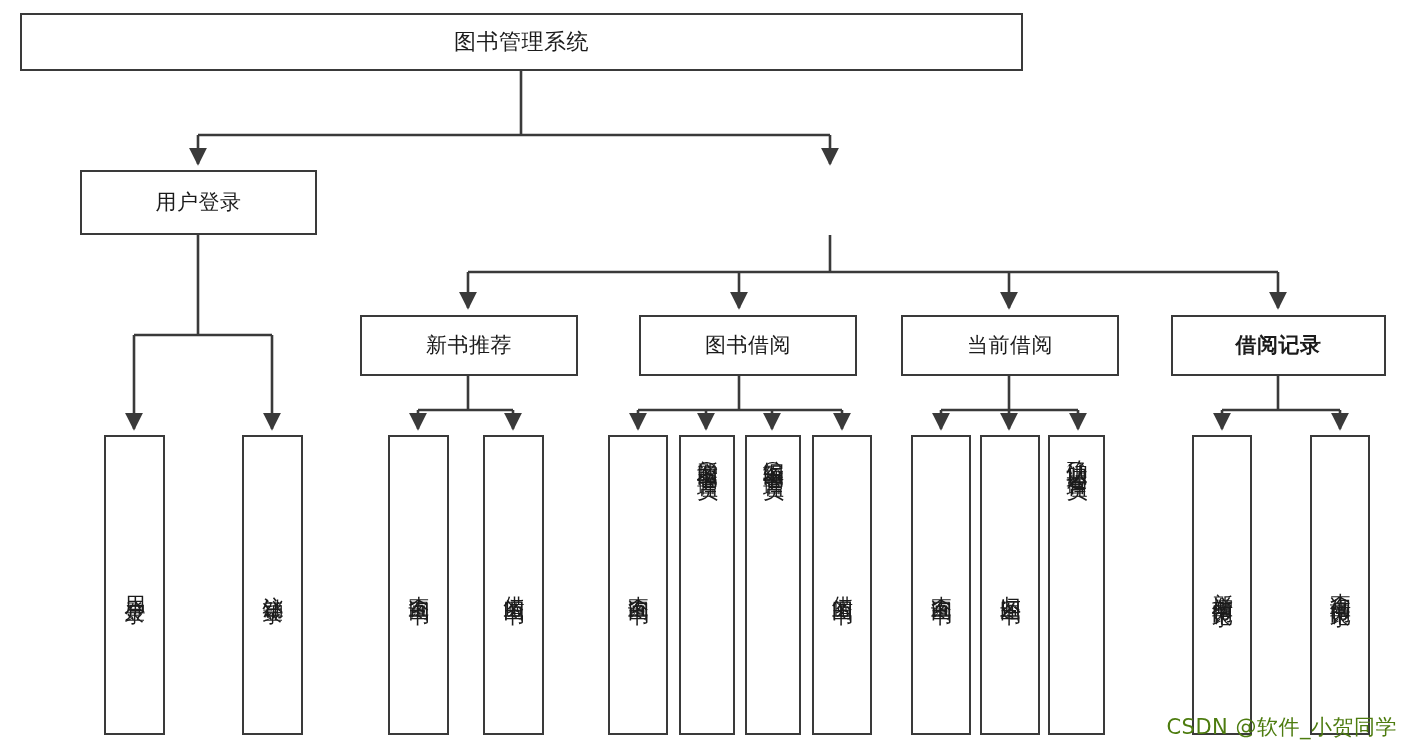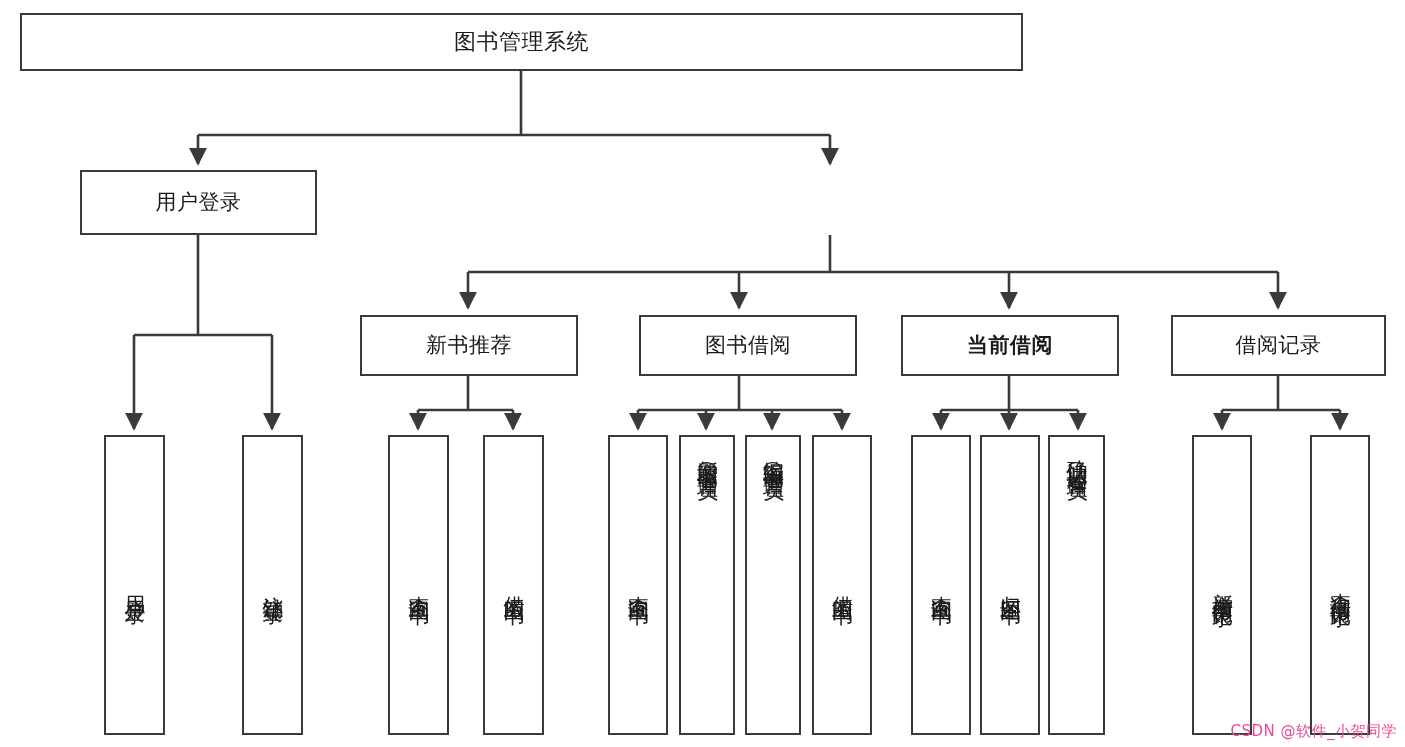--- a/index.html
+++ b/index.html
@@ -63,22 +63,22 @@
     writing-mode: vertical-rl;
     text-orientation: upright;
     font-size: 21px;
     line-height: 1.0;
     letter-spacing: 3px;
   }
   #watermark {
     position: absolute;
     right: 8px;
     bottom: 6px;
-    font-size: 15px;
-    color: #ec4899;
+    font-size: 21px;
+    color: #4d7c0f;
     white-space: nowrap;
     letter-spacing: 0.5px;
   }
 </style>
 </head>
 <body>
 
 <div id="diagram-root">
 
   <svg id="connector-layer" viewBox="0 0 1405 747" width="1405" height="747">
@@ -141,25 +141,25 @@
 
 
   <div class="node horiz" style="left:360px; top:315px; width:218px; height:61px;">
     <span class="label">新书推荐</span>
   </div>
 
   <div class="node horiz" style="left:631px; top:315px; width:218px; height:61px;margin-left:8px;">
     <span class="label">图书借阅</span>
   </div>
 
-  <div class="node horiz" style="left:901px; top:315px; width:218px; height:61px;font-weight:bold;">
+  <div class="node horiz" style="left:901px; top:315px; width:218px; height:61px;">
     <span class="label">当前借阅</span>
   </div>
 
-  <div class="node horiz" style="left:1171px; top:315px; width:215px; height:61px;">
+  <div class="node horiz" style="left:1171px; top:315px; width:215px; height:61px;font-weight:bold;">
     <span class="label">借阅记录</span>
   </div>
 
   <div class="node vert centered" style="left:104px; top:435px; width:61px; height:300px;">
     <span class="label">用户登录</span>
   </div>
   <div class="node vert centered" style="left:242px; top:435px; width:61px; height:300px;">
     <span class="label">注销登录</span>
   </div>
 

